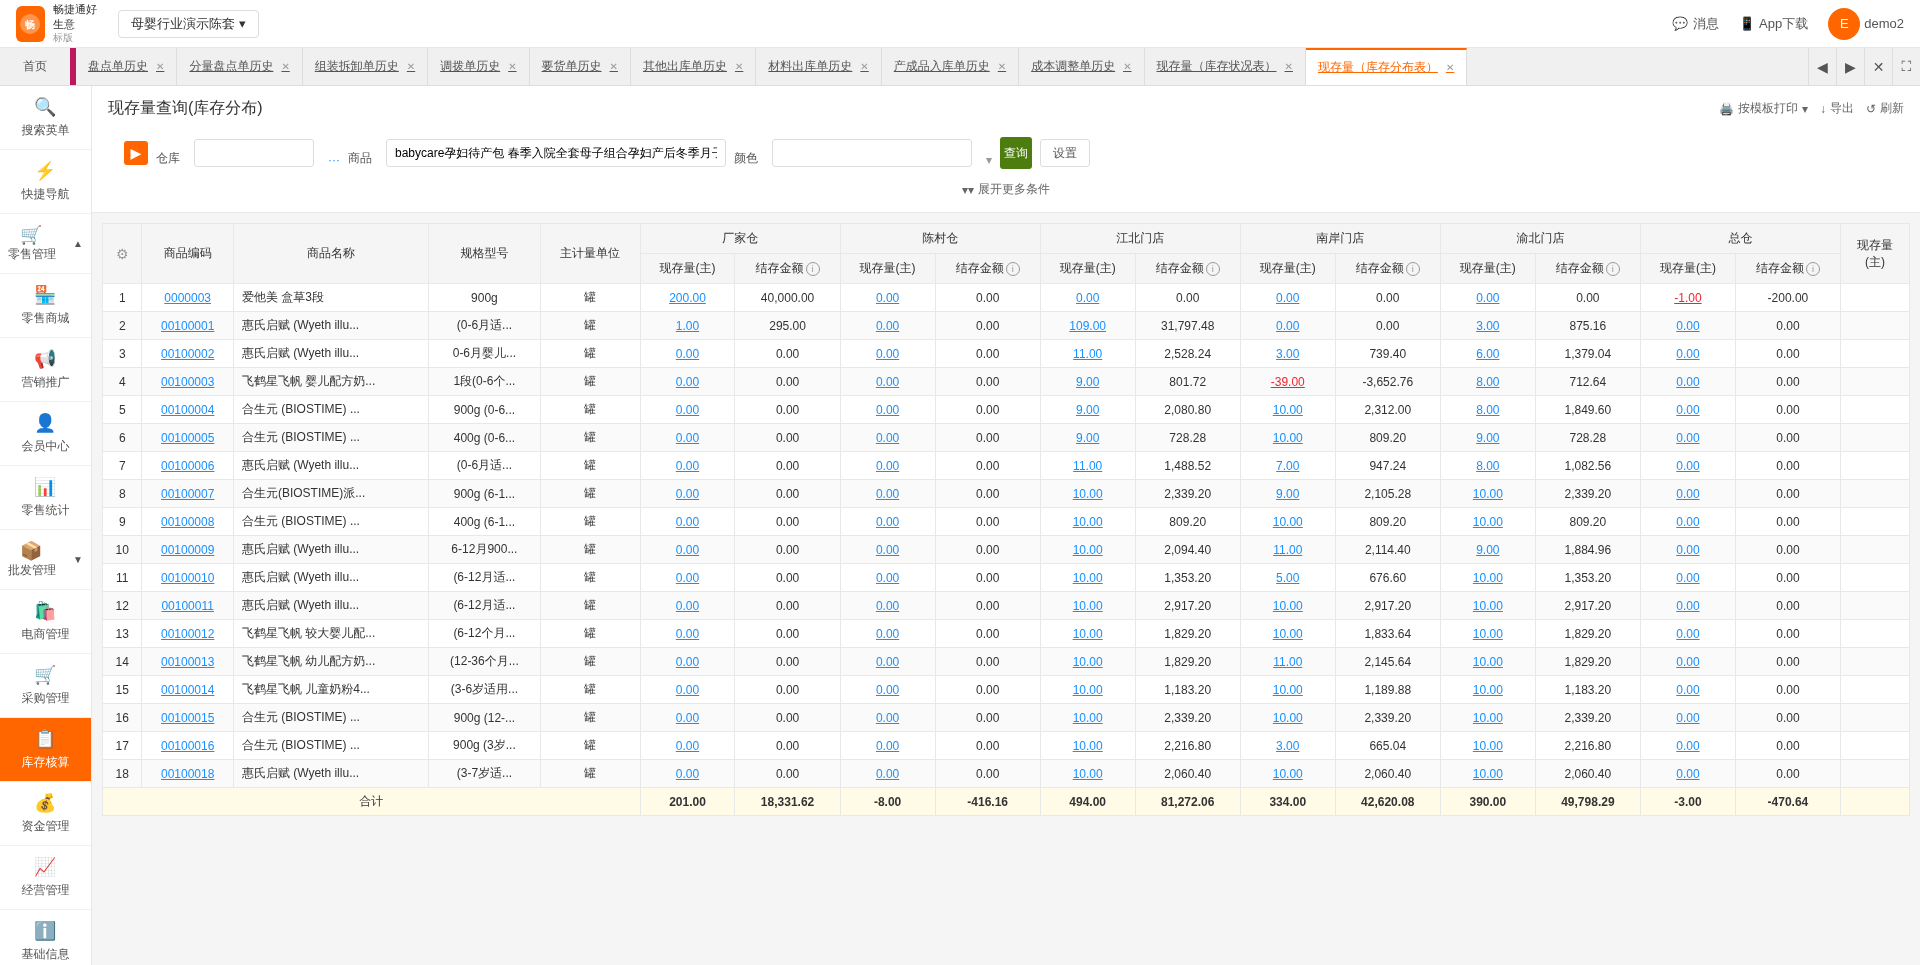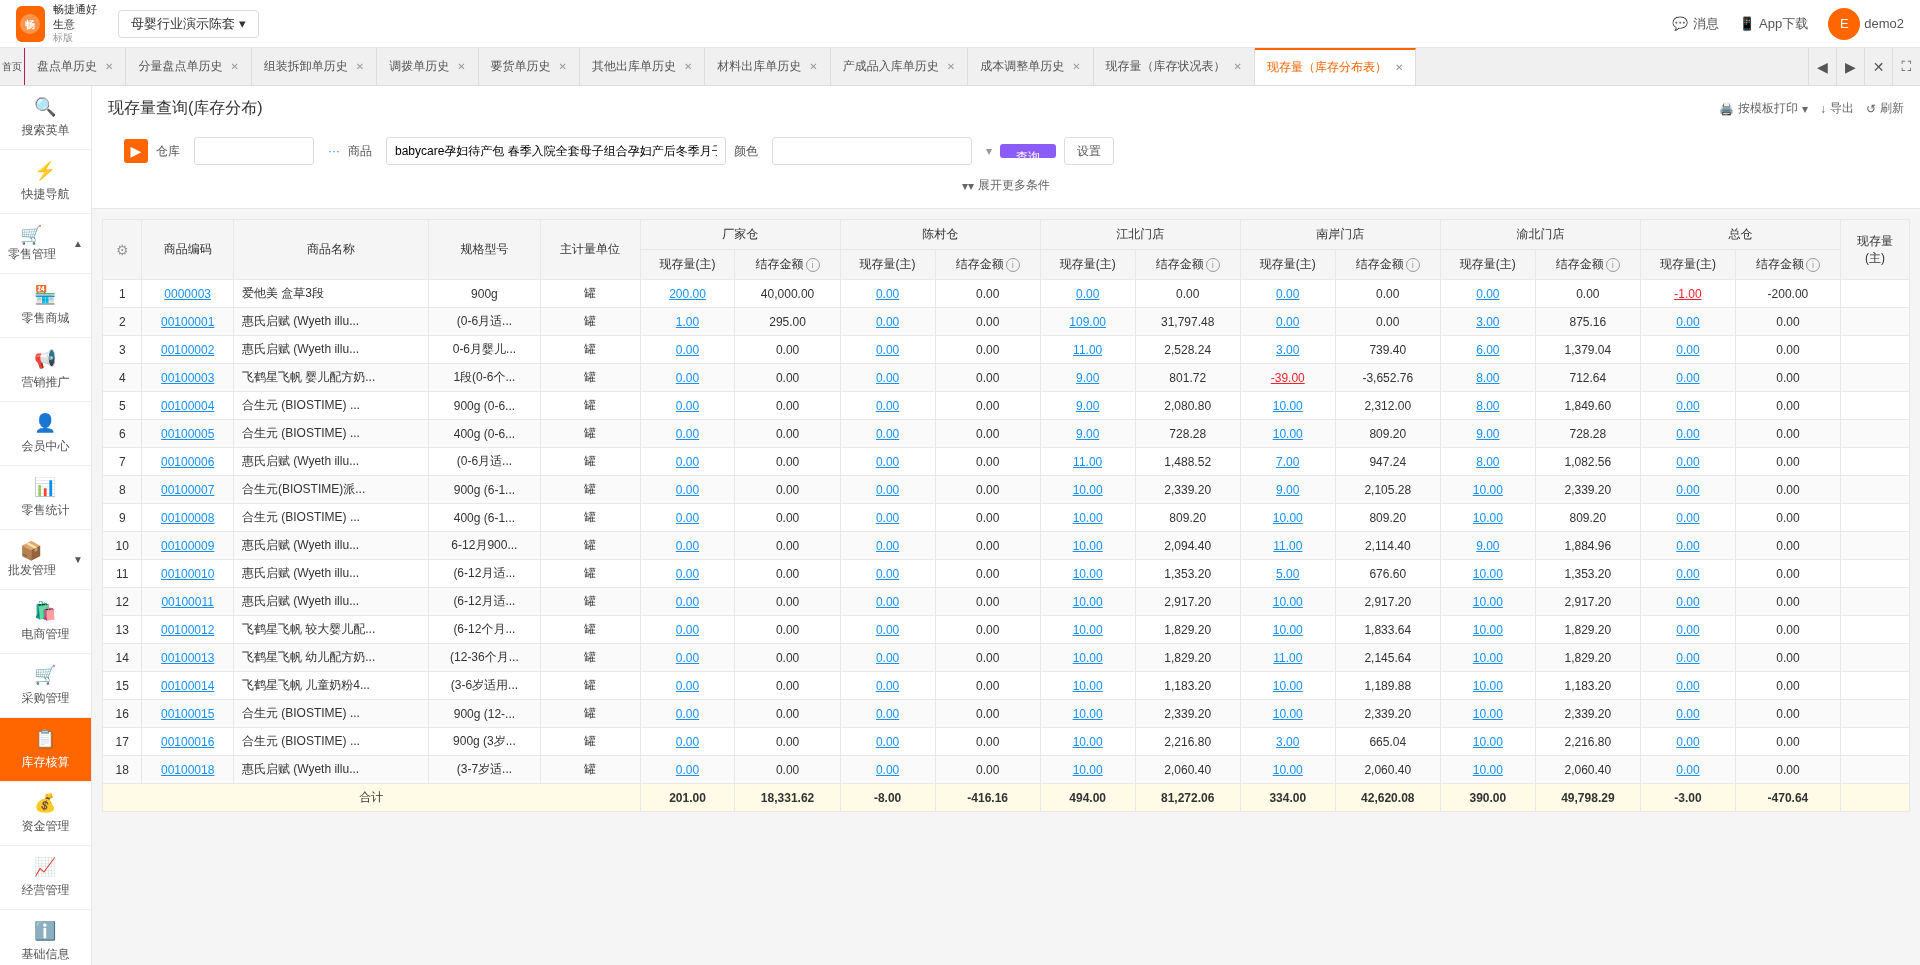--- a/index.html
+++ b/index.html
@@ -89,40 +89,41 @@
       align-items: center;
       height: 38px;
       padding: 0 12px;
       font-size: 12px;
       cursor: pointer;
       border-right: 1px solid #ddd;
       white-space: nowrap;
       color: #555;
       background: #f0f0f0;
       gap: 4px;
+      text-decoration: underline;
     }
     .tab-item.active {
       background: #fff;
       color: #ff6600;
       border-top: 2px solid #ff6600;
     }
     .tab-close {
       font-size: 10px;
       color: #999;
       margin-left: 4px;
       cursor: pointer;
     }
     .tab-home {
-      padding: 0 2px;
-      font-size: 10px;
+      padding: 0 23px;
+      font-size: 12px;
       color: #555;
       height: 38px;
       display: flex;
       align-items: center;
-      border-right: 1px solid #be185d;
+      border-right: 6px solid #be185d;
       background: #f0f0f0;
       cursor: pointer;
     }
     .tab-nav-btns {
       display: flex;
       margin-left: auto;
     }
     .tab-nav-btn {
       width: 28px;
       height: 38px;
@@ -211,21 +212,21 @@
     .filter-bar {
       background: #fff;
       padding: 10px 16px;
       display: flex;
       align-items: center;
       flex-wrap: wrap;
       gap: 8px;
     }
     .filter-group {
       display: flex;
-      align-items: center;
+      align-items: flex-end;
       gap: 14px;
     }
     .filter-label {
       font-size: 12px;
       color: #555;
       white-space: nowrap;
     }
     .filter-input {
       border: 1px solid #ddd;
       border-radius: 3px;
@@ -246,28 +247,28 @@
     .filter-color-input {
       width: 200px;
       border: 1px solid #ddd;
       border-radius: 3px;
       padding: 4px 8px;
       font-size: 12px;
       height: 28px;
       outline: none;
     }
     .btn-orange {
-      background: #8b5cf6;
+      background: #4d7c0f;
       color: #fff;
       border: none;
       border-radius: 3px;
-      padding: 5px 16px;
-      font-size: 12px;
-      cursor: pointer;
-      height: 14px;
+      padding: 5px 4px;
+      font-size: 12px;
+      cursor: pointer;
+      height: 32px;
     }
     .btn-white {
       background: #fff;
       color: #555;
       border: 1px solid #ddd;
       border-radius: 3px;
       padding: 5px 12px;
       font-size: 12px;
       cursor: pointer;
       height: 28px;

